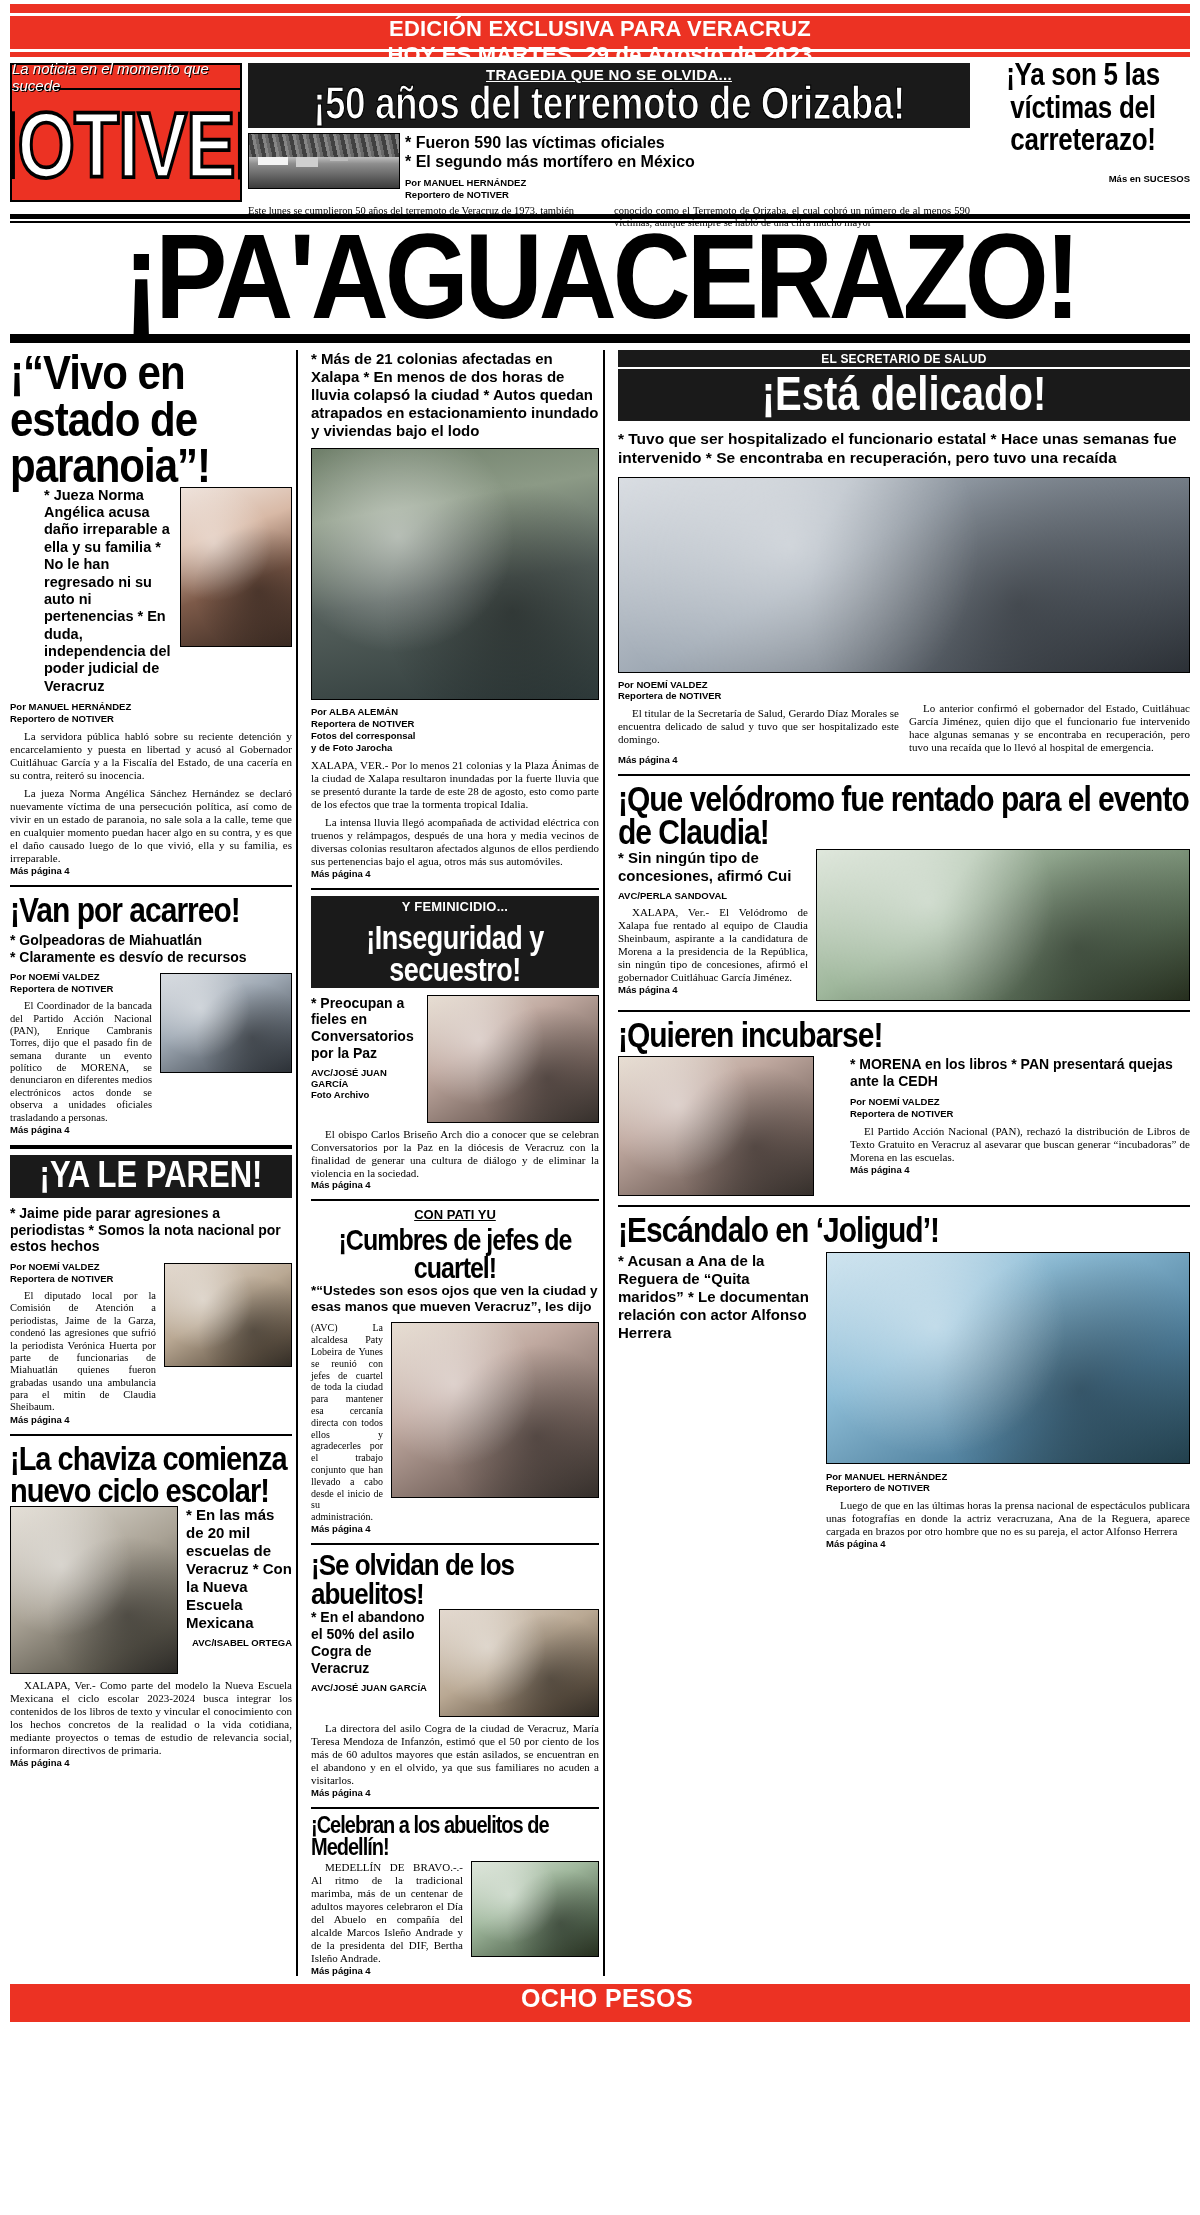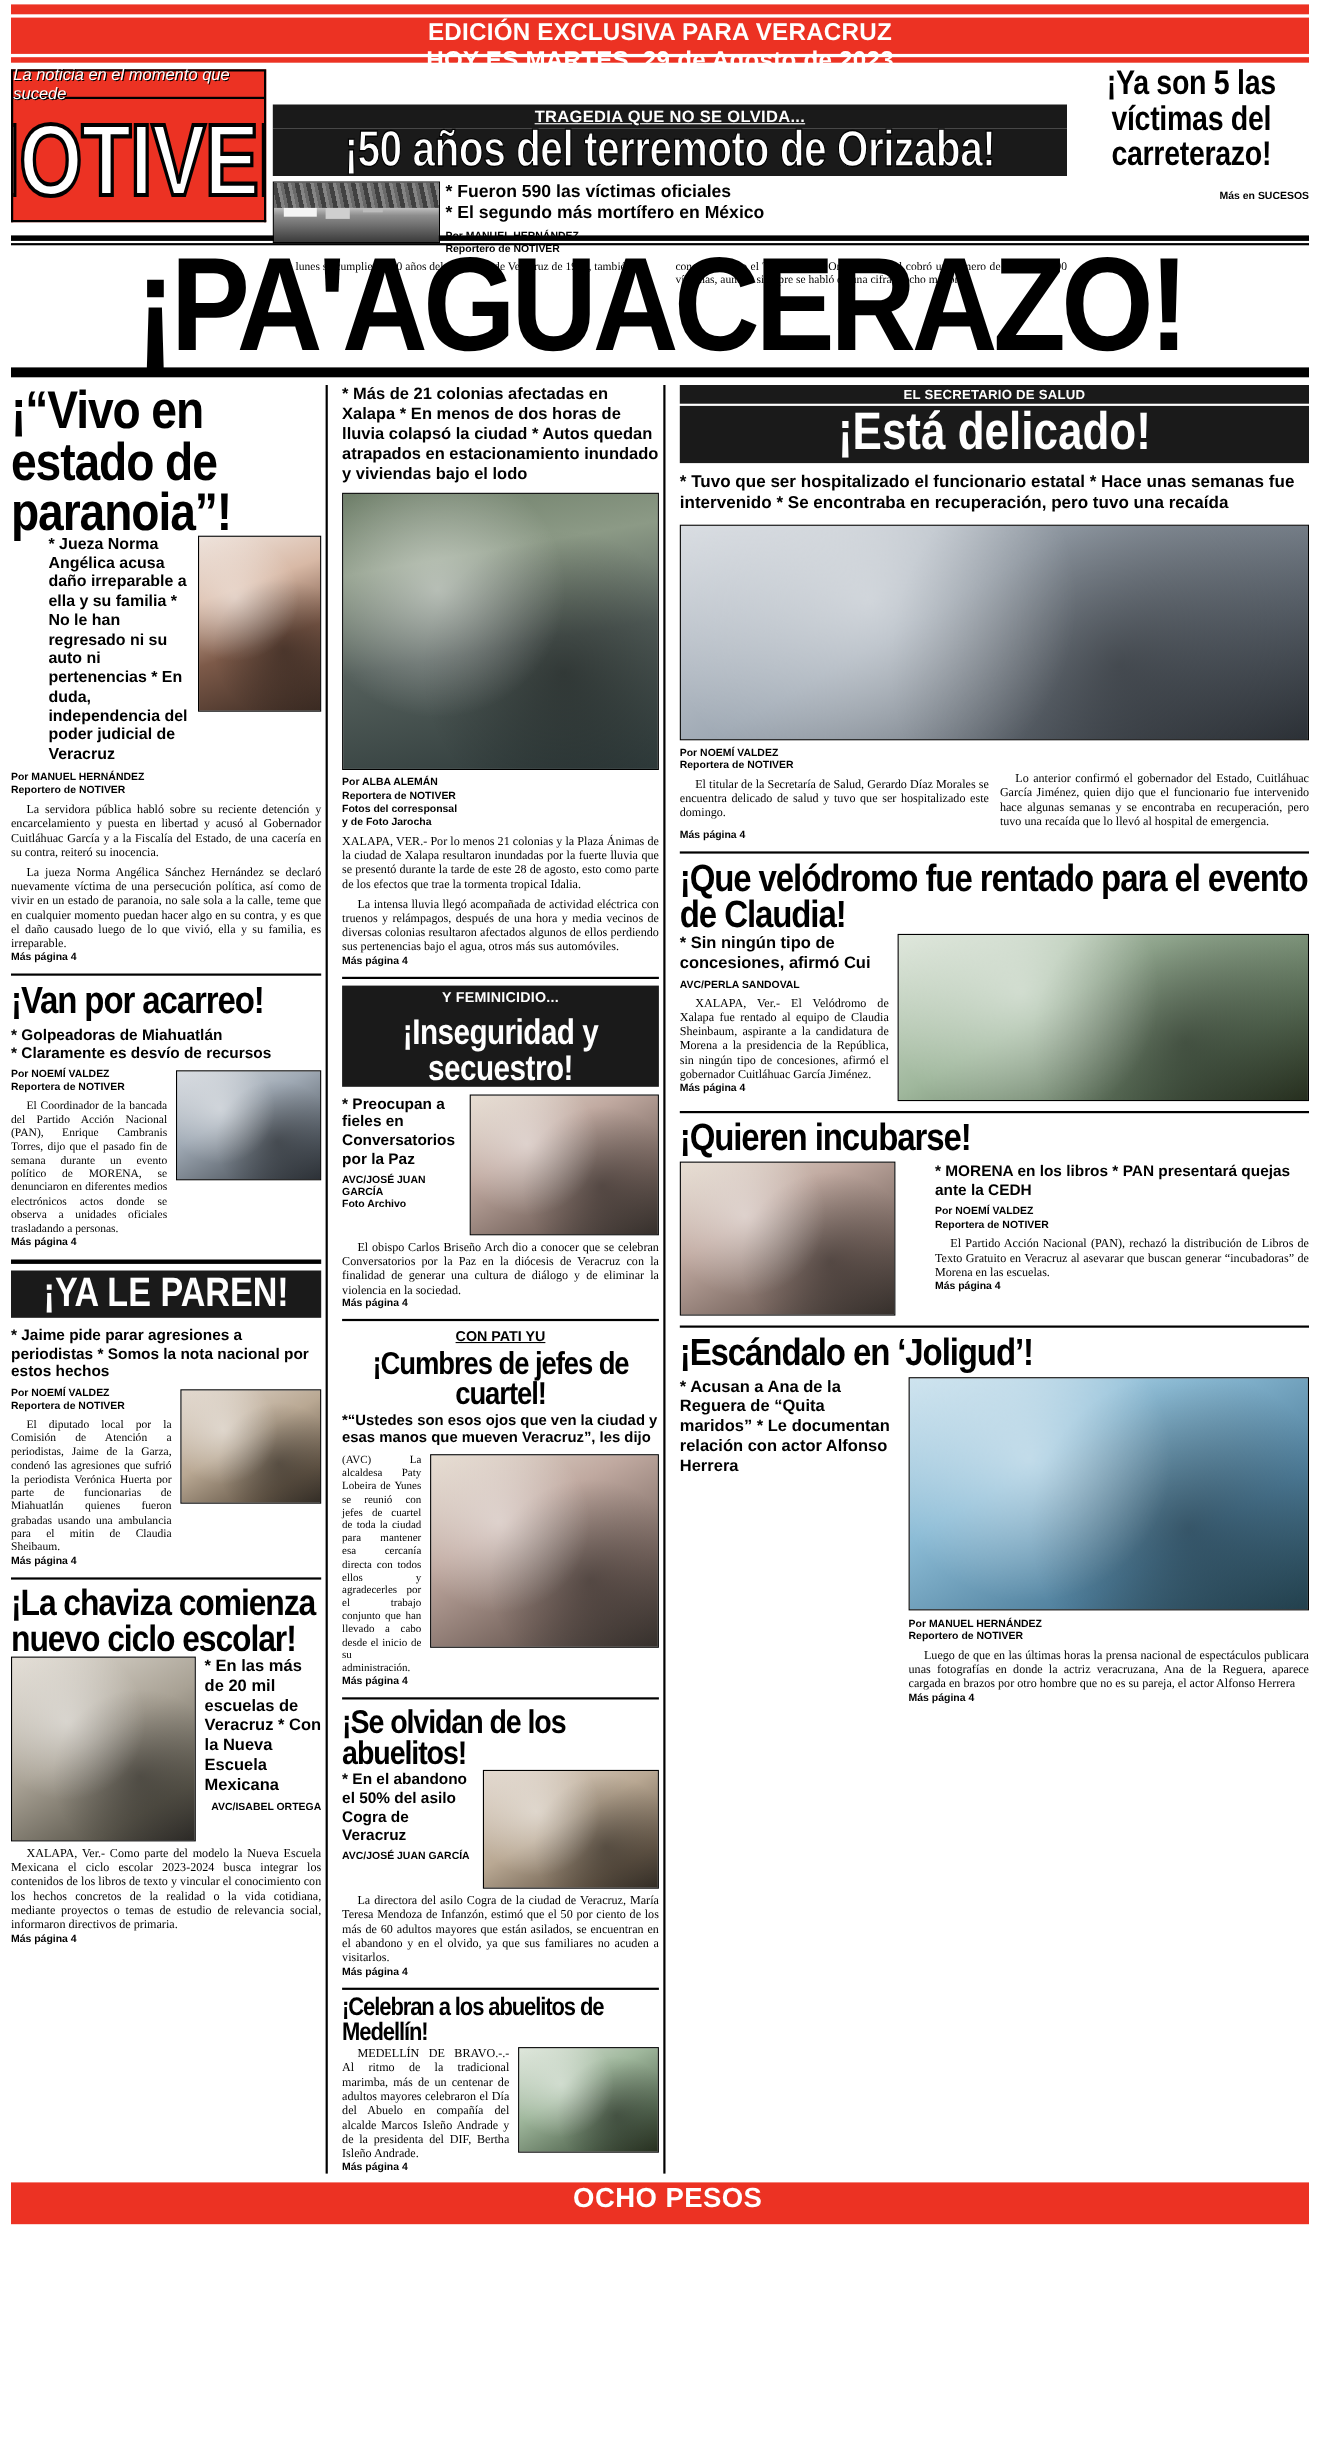--- a/index.html
+++ b/index.html
@@ -49,21 +49,21 @@
   #logo-word span {
     font-size: 74px; font-weight: bold; color: #fff;
     -webkit-text-stroke: 3px #000;
     letter-spacing: -1px;
     font-family: "Liberation Sans", sans-serif;
     transform: scaleY(1.25);
   }
 
   #orizaba-box { flex: 1 1 auto; position: relative; }
   #oriz-kicker {
-    background: #1a1a1a; padding: 3px 0 1px 0; text-align: center; margin-top: 32px;
+    background: #1a1a1a; padding: 3px 0 1px 0; text-align: center;
   }
   #oriz-kicker span {
     color: #fff; font-weight: bold; font-size: 15px;
     text-decoration: underline; letter-spacing: .3px;
   }
   #oriz-head {
     background: #1a1a1a; text-align: center; padding: 0 4px 6px 4px;
   }
   #oriz-head span {
     color: #fff; font-weight: bold; font-size: 37px; line-height: 1.0;

